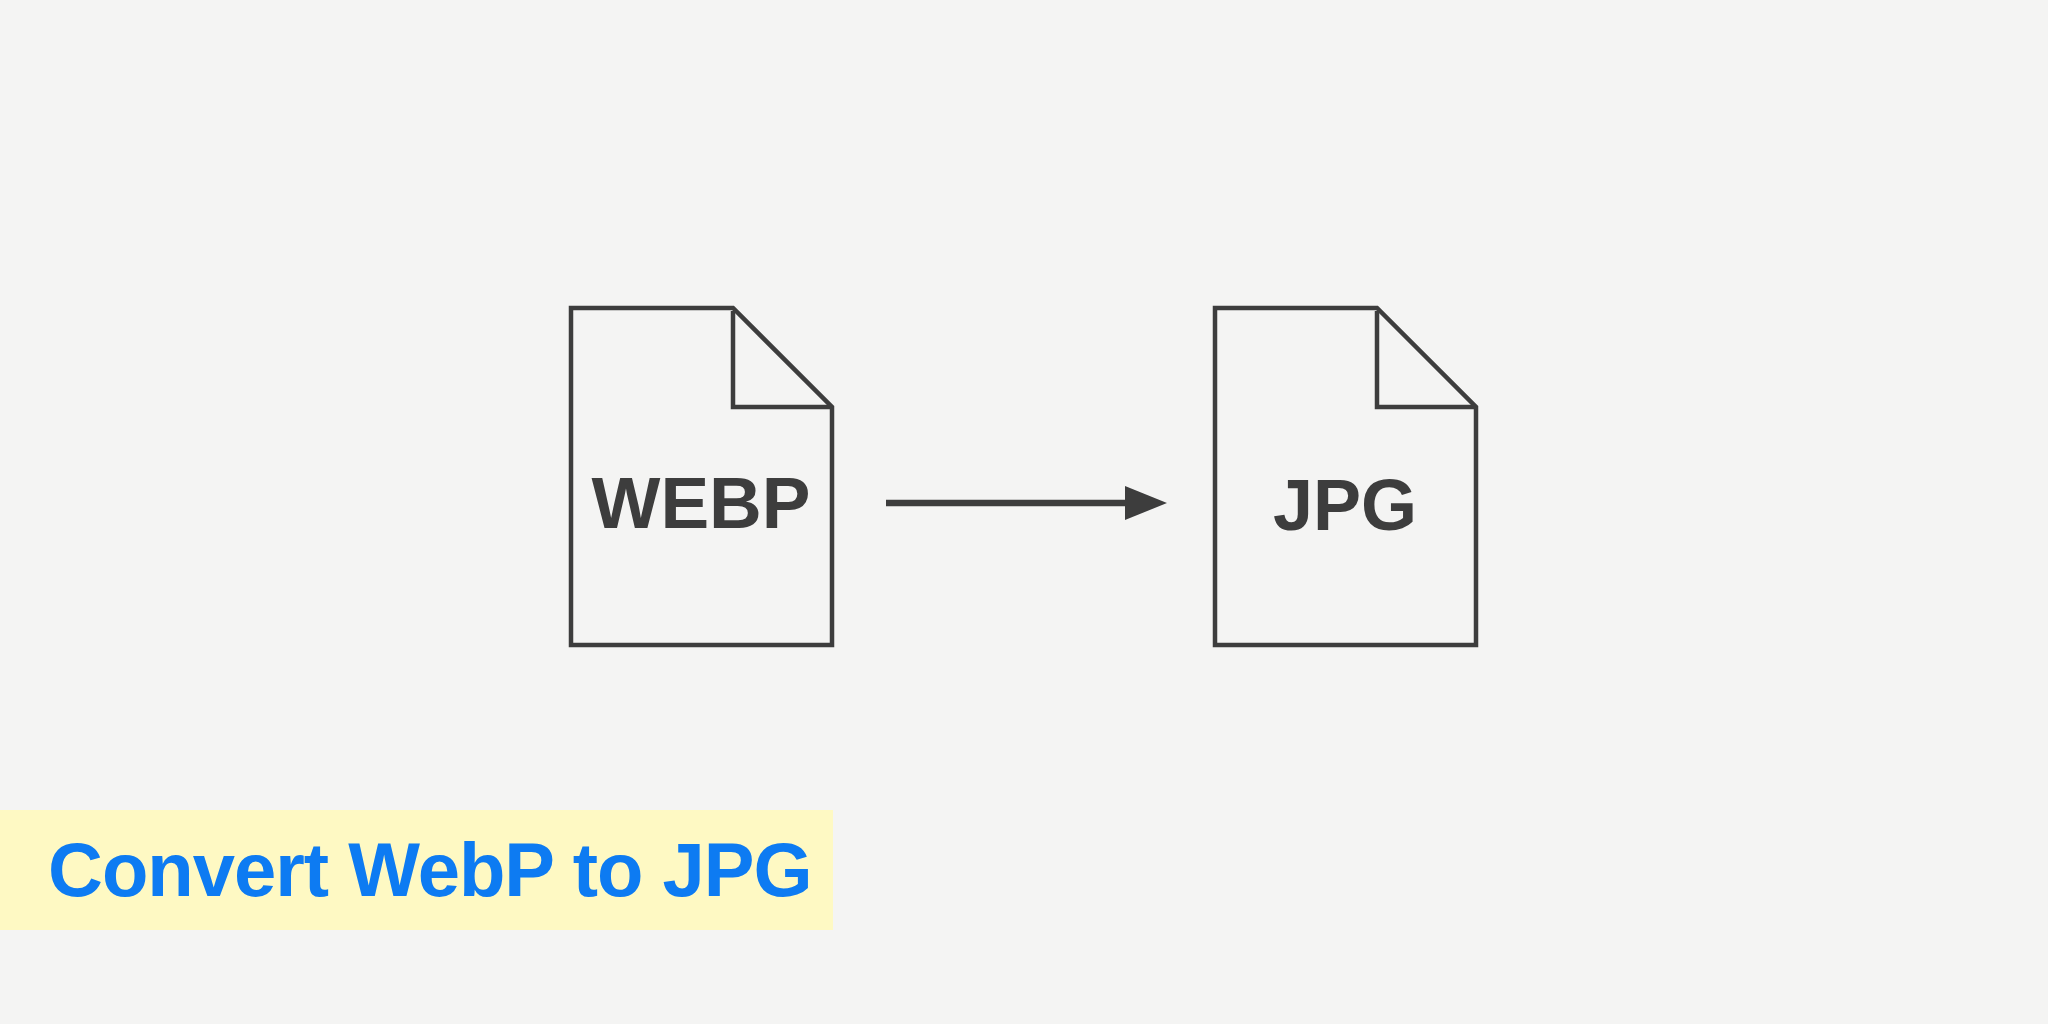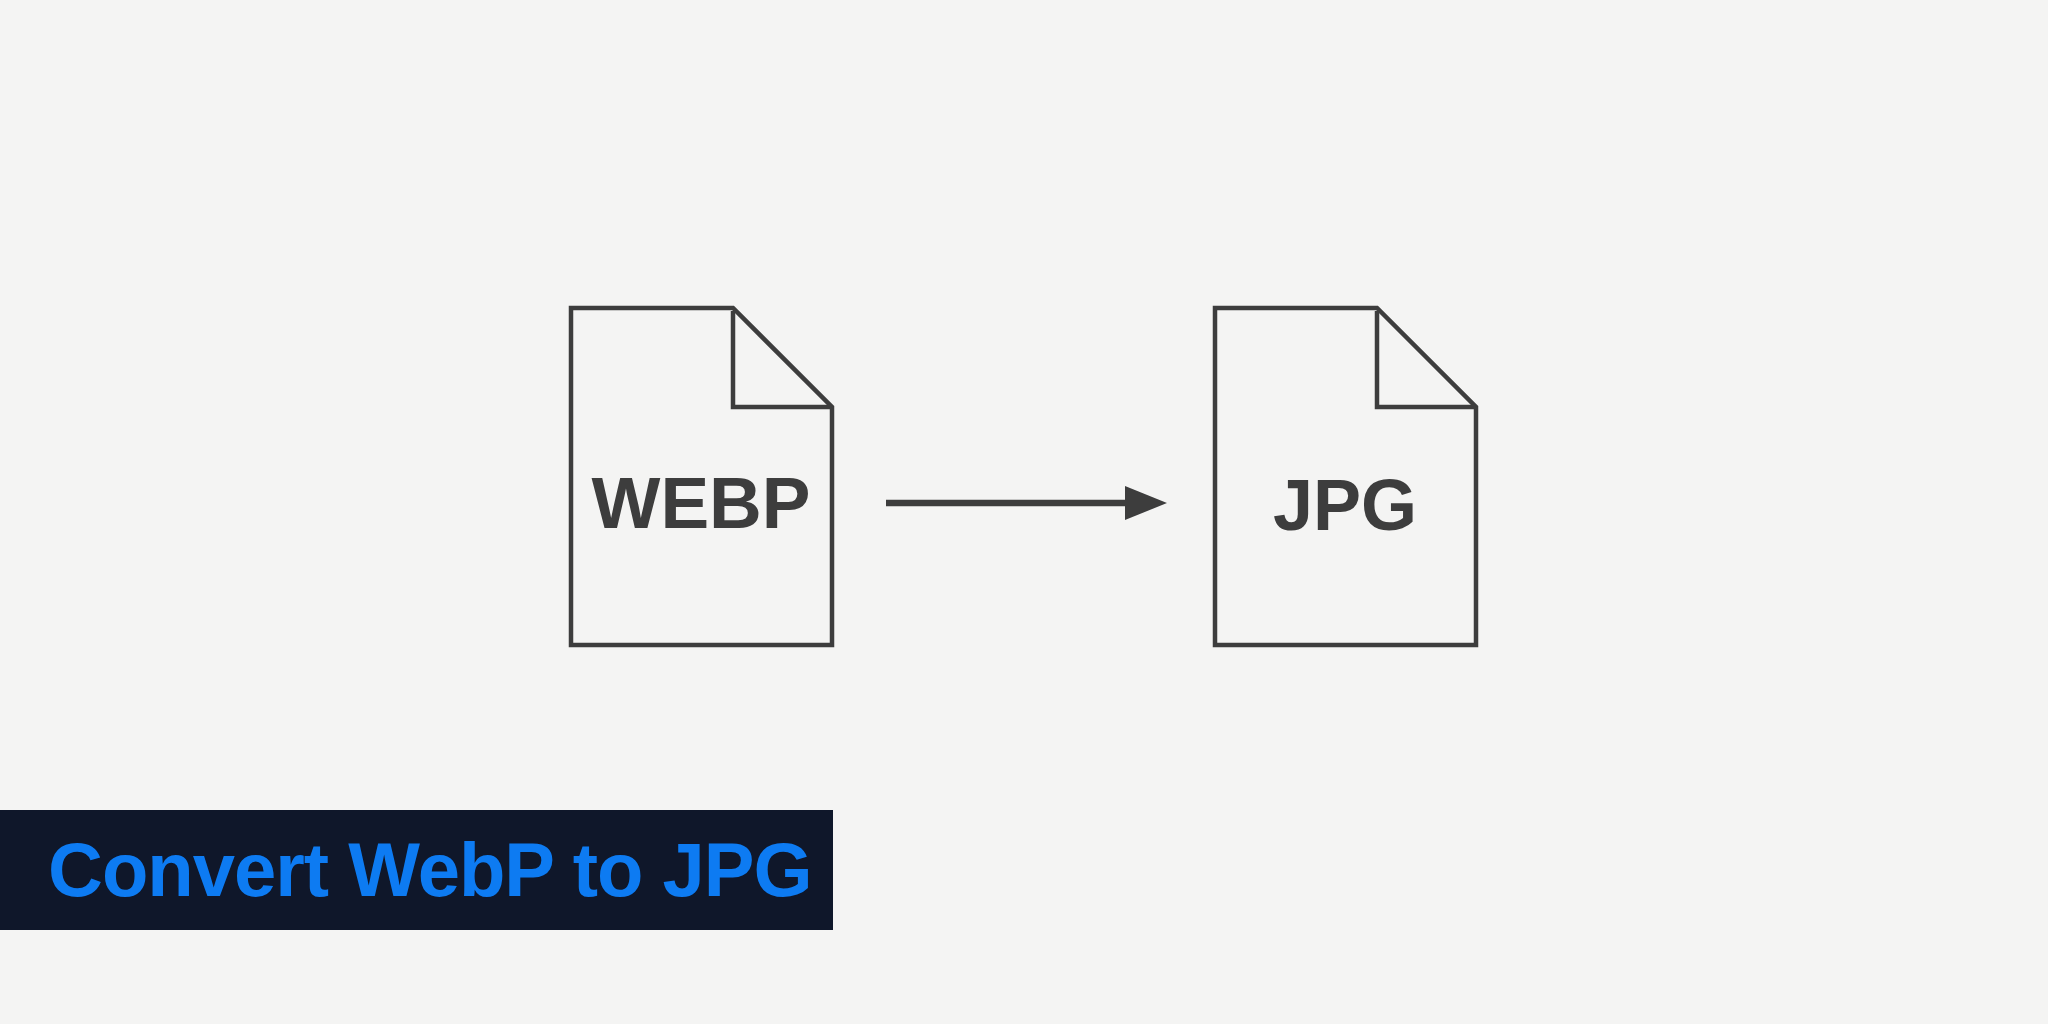--- a/index.html
+++ b/index.html
@@ -29,21 +29,21 @@
     font-family: "Liberation Sans", sans-serif;
     font-weight: 700;
     fill: #3d3d3d;
   }
   .title-banner {
     position: absolute;
     left: 0;
     top: 810px;
     width: 833px;
     height: 120px;
-    background: #0f172a;
+    background: #fef9c3;
     display: flex;
     align-items: center;
   }
   .page-title {
     margin: 0;
     padding: 0 0 0 48px;
     font-family: "Liberation Sans", sans-serif;
     font-weight: 700;
     font-size: 76px;
     letter-spacing: -1px;

